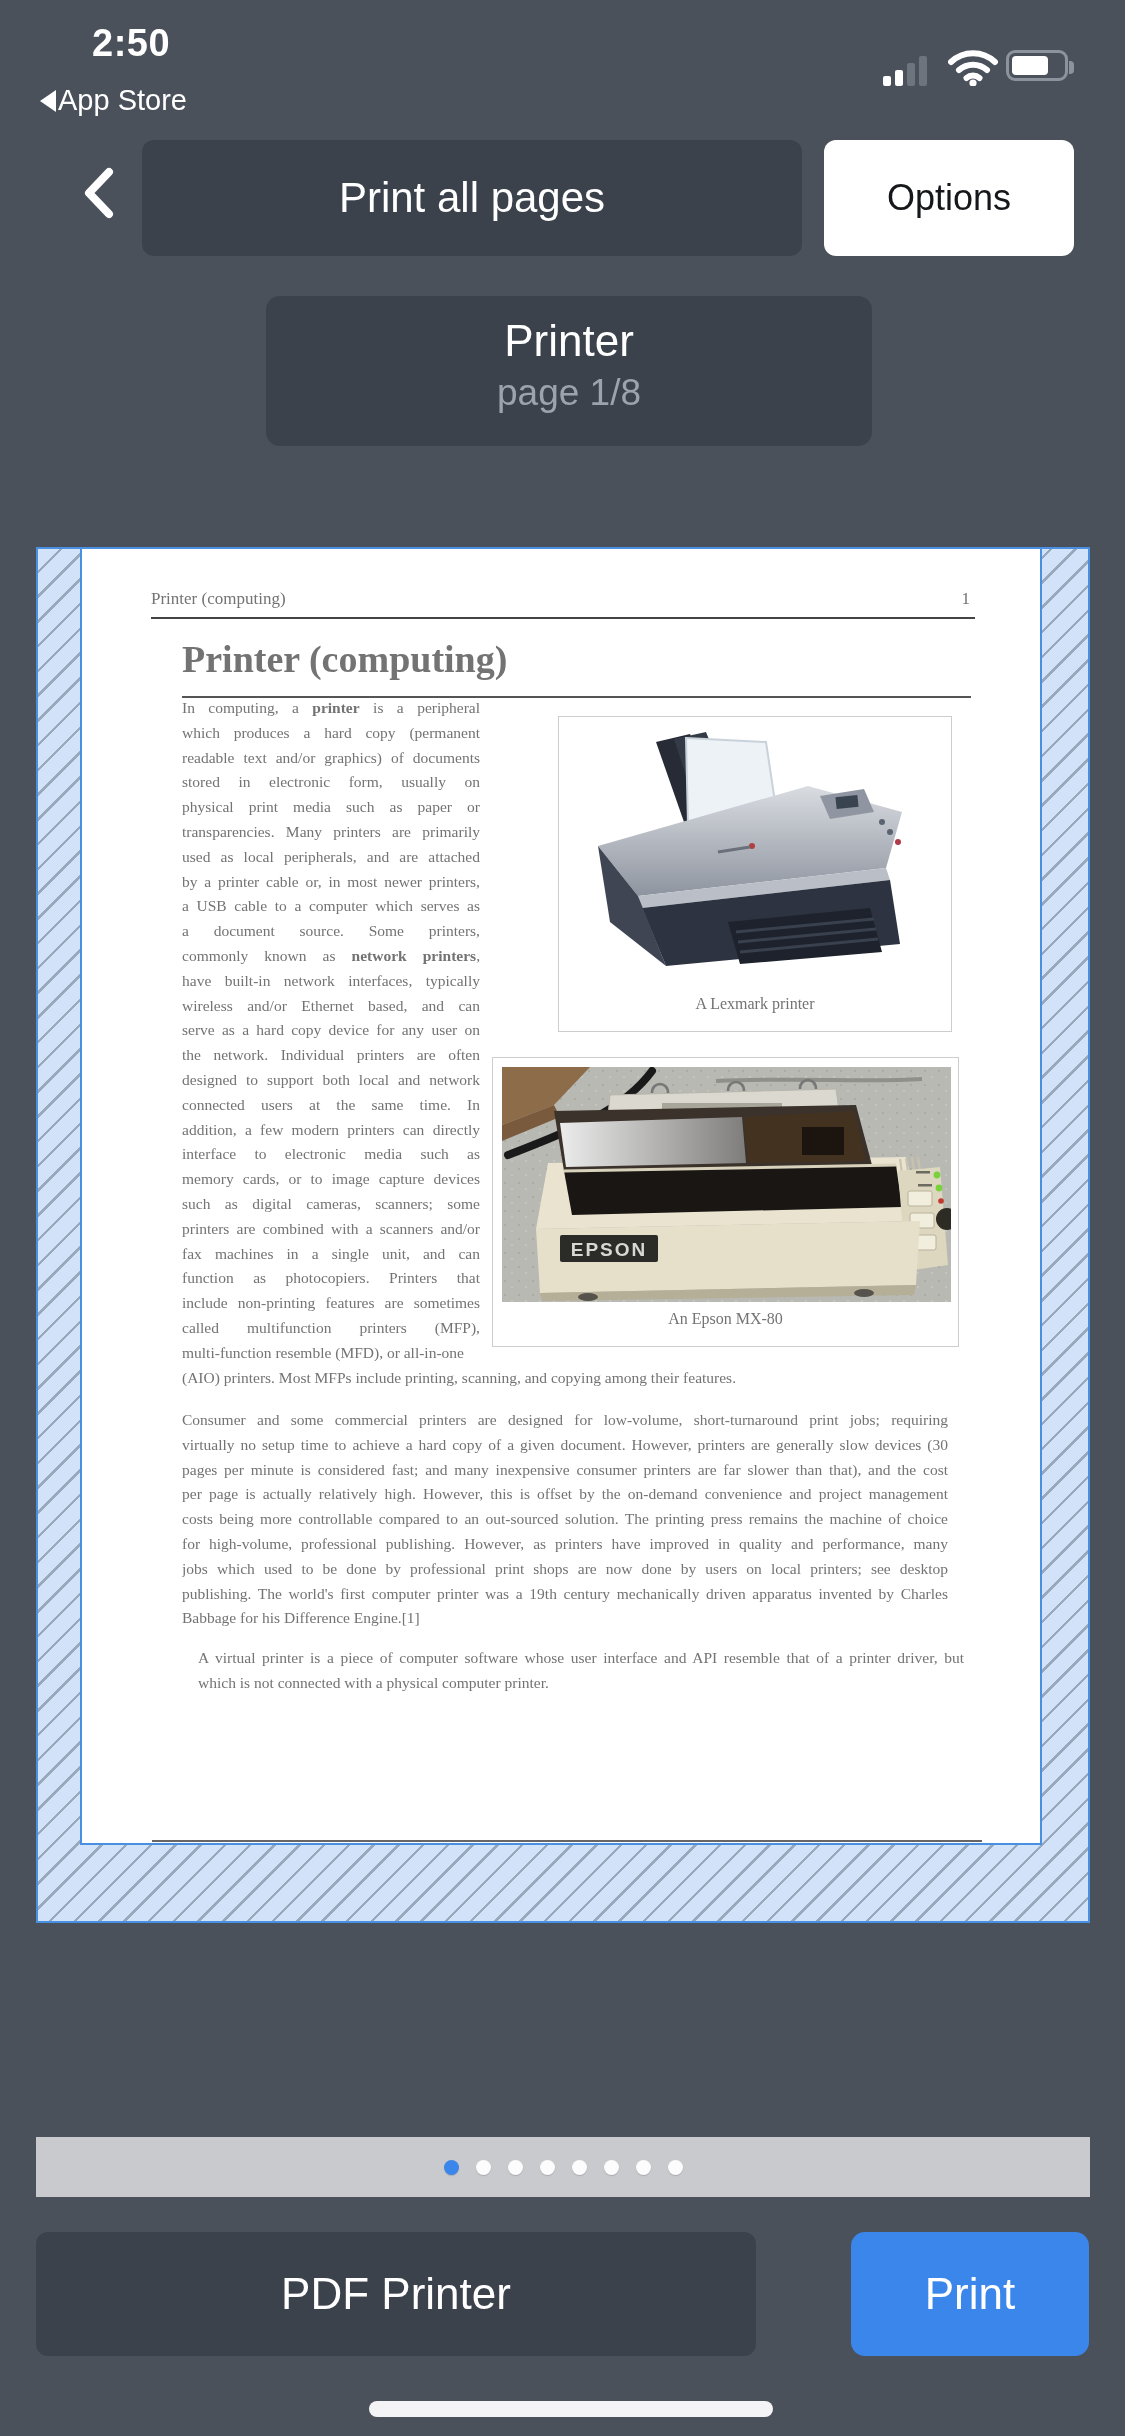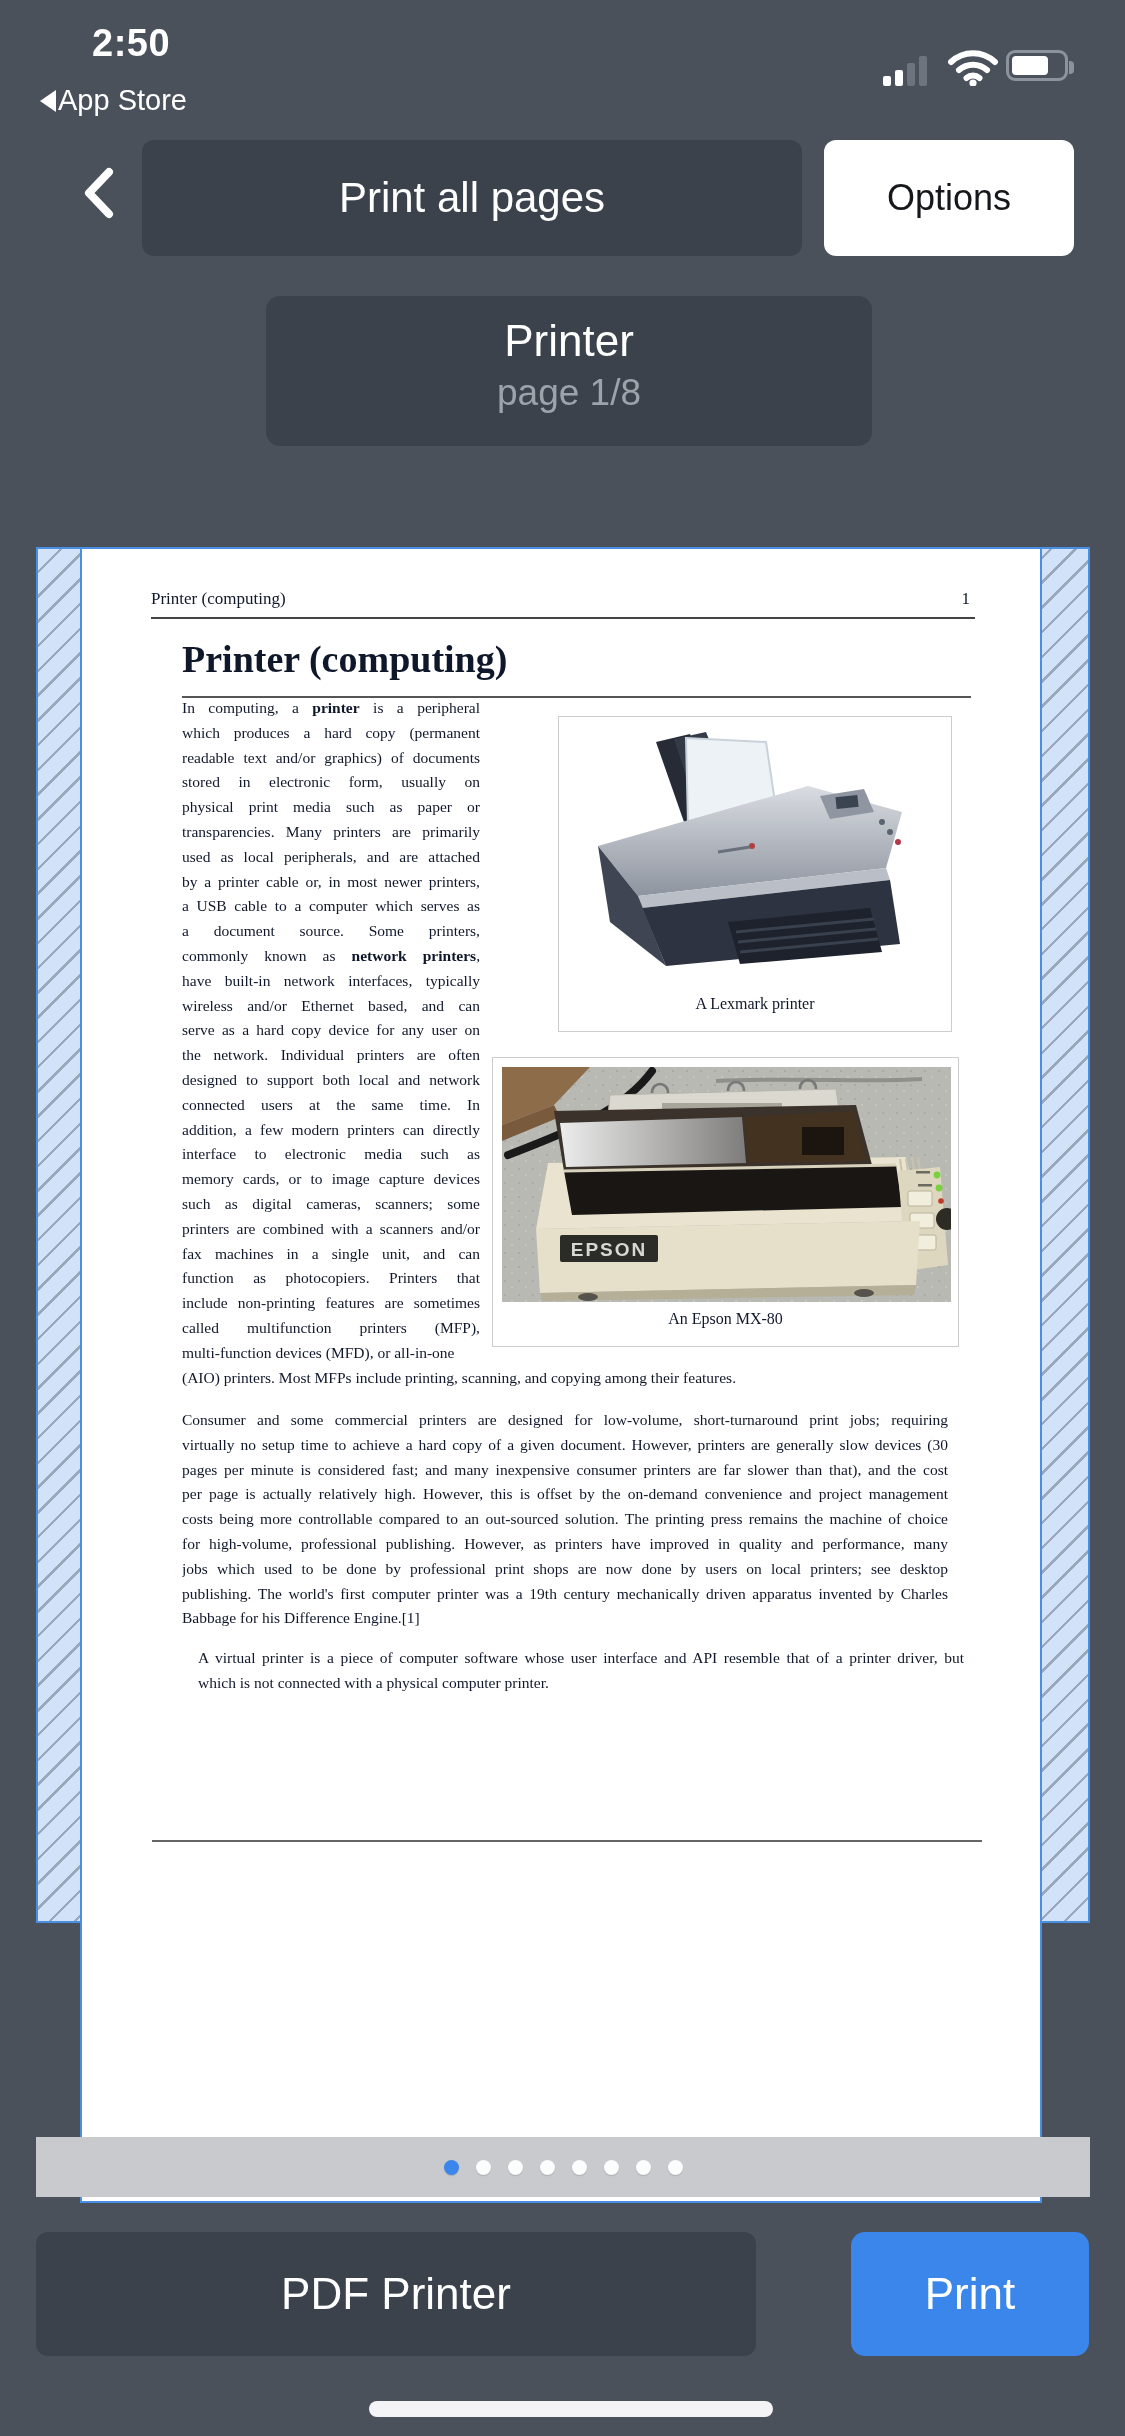--- a/index.html
+++ b/index.html
@@ -31,23 +31,23 @@
   .card{ position:absolute; left:266px; top:296px; width:606px; height:150px; background:#3b424c; border-radius:14px; text-align:center; color:#fff;}
   .card .t1{ font-size:44px; margin-top:20px;}
   .card .t2{ font-size:37px; color:#9da3ab; margin-top:6px;}
   
   .preview{
     position:absolute; left:36px; top:547px; width:1054px; height:1376px;
     border:2px solid #4a90e2;
     background:repeating-linear-gradient(135deg,#d2e3f9 0 15px,#9aa8bb 15px 17.5px);
   }
   .page{
-    position:absolute; left:42px; top:-2px; width:962px; height:1656px;
+    position:absolute; left:42px; top:-2px; width:962px; height:1298px;
     background:#fff; border:2px solid #4a90e2;
-    font-family:"Liberation Serif", serif; color:#0f172a;padding-left:21px;
+    font-family:"Liberation Serif", serif; color:#737373;padding-left:21px;
   }
   .runhead{ position:absolute; left:69px; top:40px; font-size:17px;}
   .pagenum{ position:absolute; right:70px; top:40px; font-size:17px;}
   .headrule{ position:absolute; left:69px; top:68px; width:824px; height:0; border-top:2px solid #444;}
   .doctitle{ position:absolute; left:100px; top:88px; font-size:38px; font-weight:700;}
   .titlerule{ position:absolute; left:100px; top:147px; width:789px; height:0; border-top:2px solid #555;}
   .colwrap{ position:absolute; left:100px; top:150px; width:298px;}
   .wide1{ position:absolute; left:100px; top:820px; width:770px; font-size:15.5px;}
   .para2{ position:absolute; left:100px; top:862px; width:766px;}
   .para3{ position:absolute; left:116px; top:1100px; width:766px;}
@@ -140,21 +140,21 @@
           <div class="tl">connected users at the same time. In</div>
           <div class="tl">addition, a few modern printers can directly</div>
           <div class="tl">interface to electronic media such as</div>
           <div class="tl">memory cards, or to image capture devices</div>
           <div class="tl">such as digital cameras, scanners; some</div>
           <div class="tl">printers are combined with a scanners and/or</div>
           <div class="tl">fax machines in a single unit, and can</div>
           <div class="tl">function as photocopiers. Printers that</div>
           <div class="tl">include non-printing features are sometimes</div>
           <div class="tl">called multifunction printers (MFP),</div>
-          <div class="tl tl-last">multi-function devices (MFD), or all-in-one</div>
+          <div class="tl tl-last">multi-function resemble (MFD), or all-in-one</div>
         </div>
       <div class="wide1">(AIO) printers. Most MFPs include printing, scanning, and copying among their features.</div>
       <div class="para2">
           <div class="tl">Consumer and some commercial printers are designed for low-volume, short-turnaround print jobs; requiring</div>
           <div class="tl">virtually no setup time to achieve a hard copy of a given document. However, printers are generally slow devices (30</div>
           <div class="tl">pages per minute is considered fast; and many inexpensive consumer printers are far slower than that), and the cost</div>
           <div class="tl">per page is actually relatively high. However, this is offset by the on-demand convenience and project management</div>
           <div class="tl">costs being more controllable compared to an out-sourced solution. The printing press remains the machine of choice</div>
           <div class="tl">for high-volume, professional publishing. However, as printers have improved in quality and performance, many</div>
           <div class="tl">jobs which used to be done by professional print shops are now done by users on local printers; see desktop</div>

